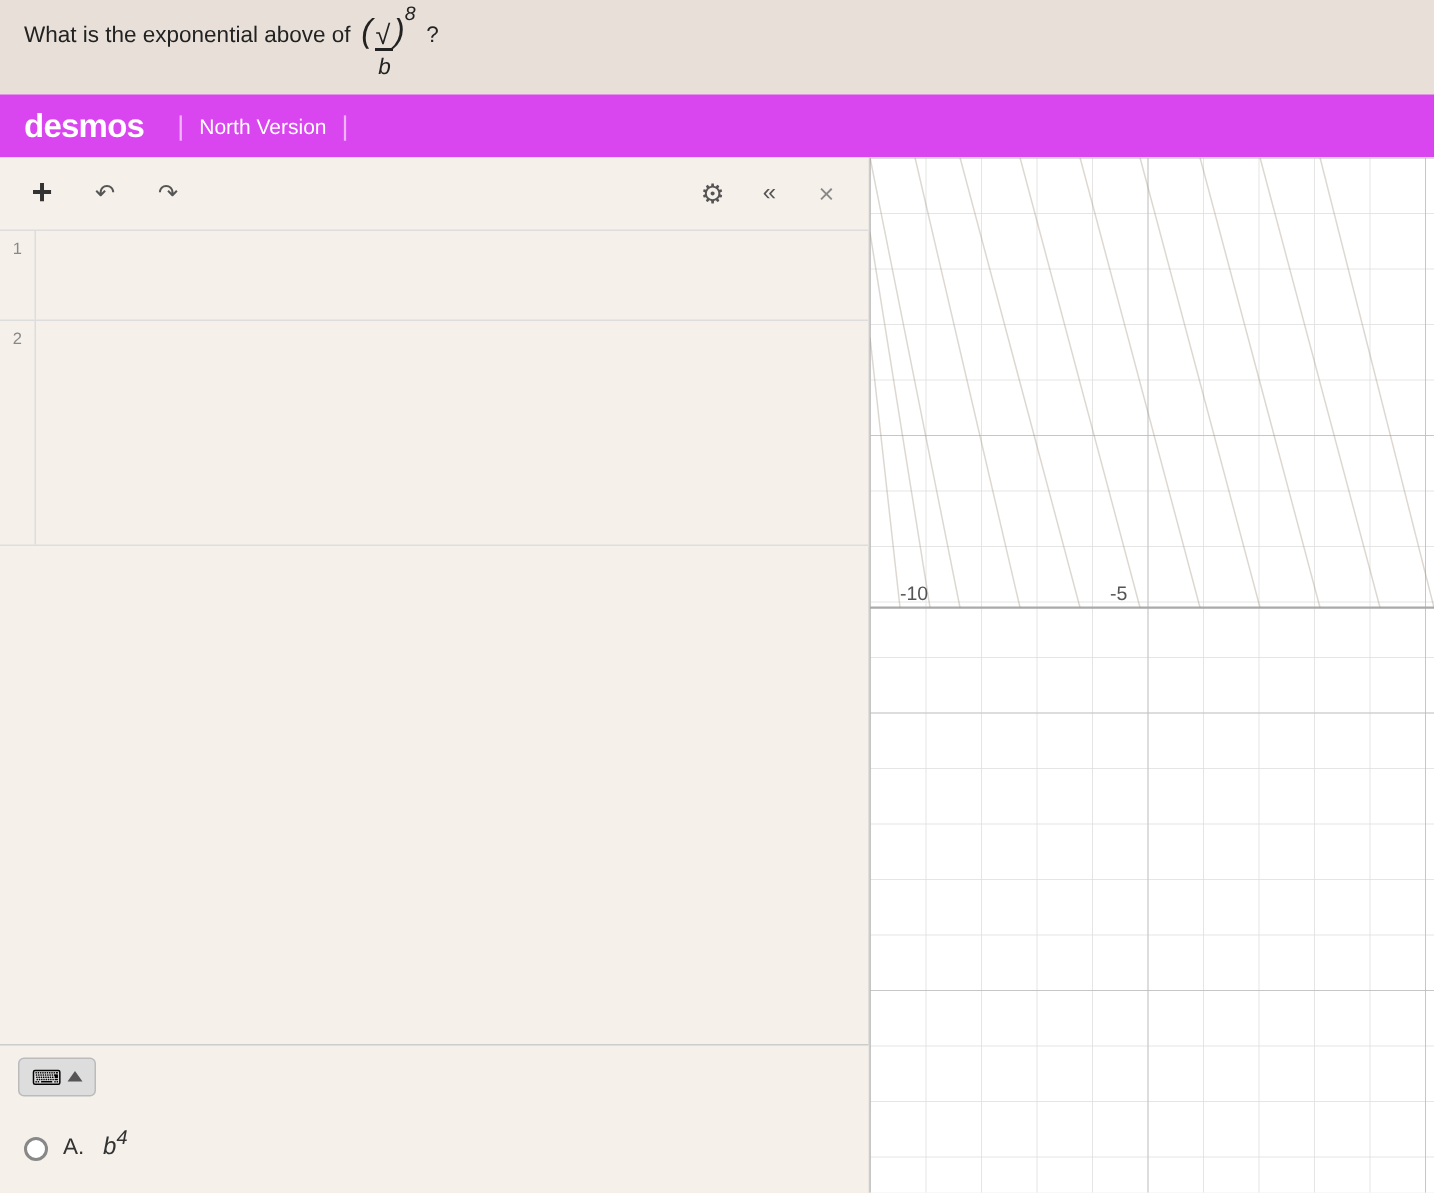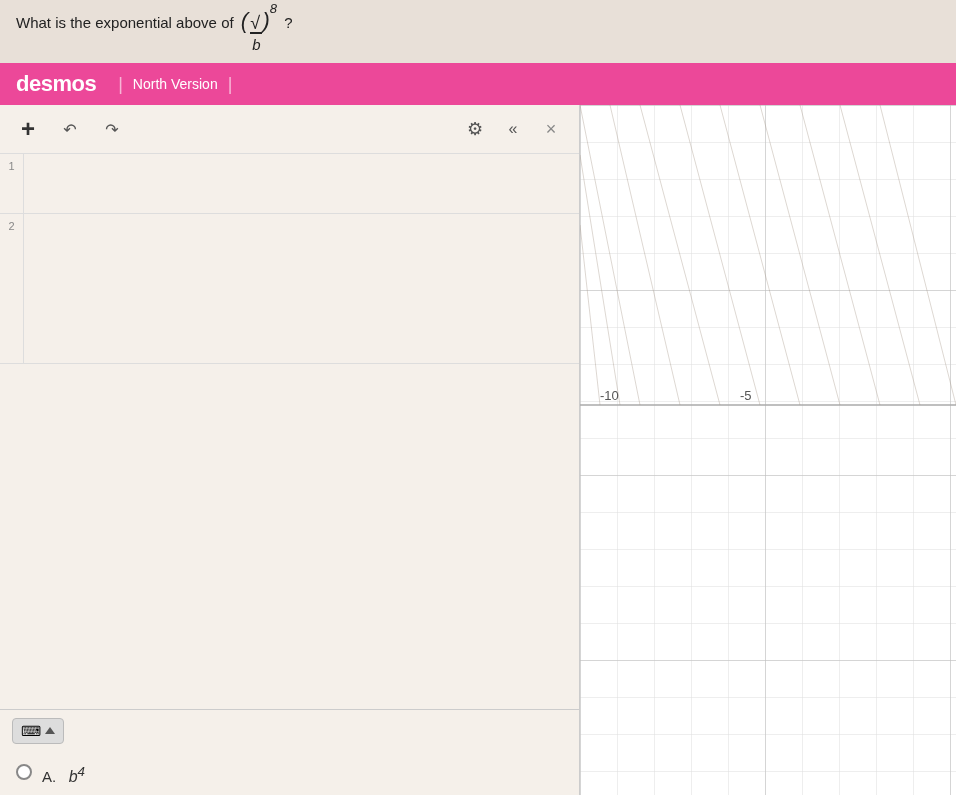--- a/index.html
+++ b/index.html
@@ -48,21 +48,21 @@
     }
     .sqrt-radicand {
       border-top: 2px solid #222;
       padding: 0 2px;
       font-size: 15px;
       margin-left: 2px;
     }
 
     
     .desmos-header {
-      background: #ec4899;
+      background: #d946ef;
       color: white;
       display: flex;
       align-items: center;
       padding: 0 16px;
       height: 42px;
       gap: 0;
     }
     .desmos-logo {
       font-size: 22px;
       font-weight: bold;
@@ -209,23 +209,23 @@
     }
 
     
     .answer-options {
       padding: 12px 16px;
       background: #f5f0ea;
     }
 
     .answer-option {
       display: flex;
-      align-items: flex-start;
+      align-items: flex-end;
       gap: 10px;
-      margin-bottom: 8px;
+      margin-bottom: 20px;
     }
 
     .radio-circle {
       width: 16px;
       height: 16px;
       border-radius: 50%;
       border: 2px solid #888;
       background: white;
       flex-shrink: 0;
     }

